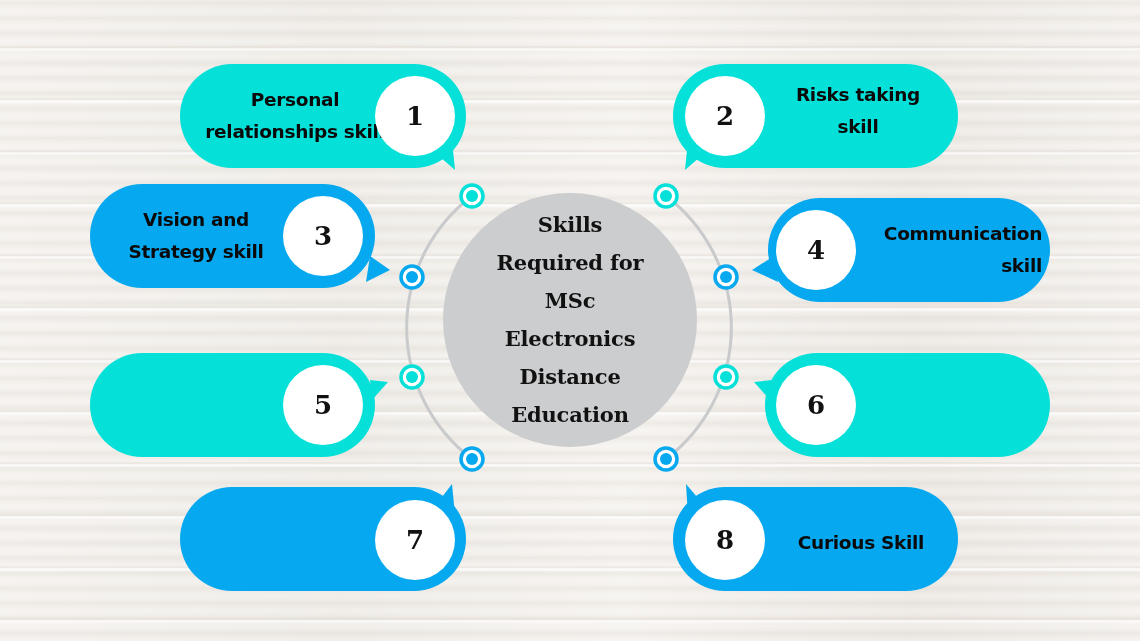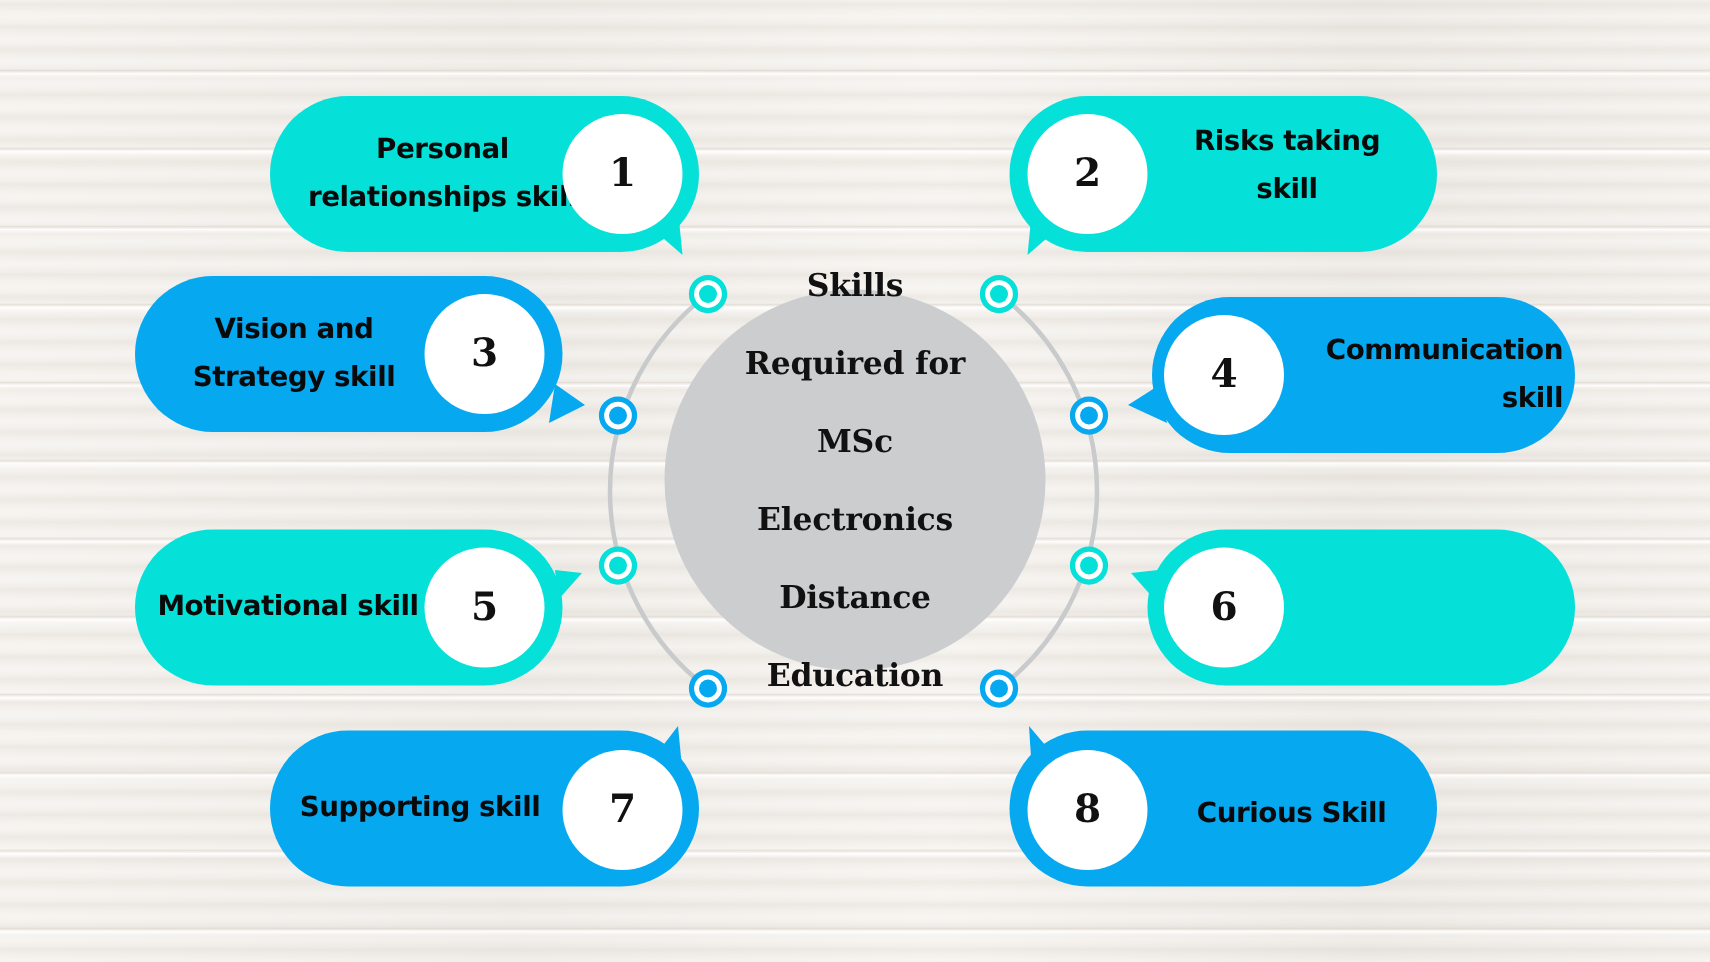--- a/index.html
+++ b/index.html
@@ -31,21 +31,21 @@
     text-align:center; font-family:"DejaVu Sans", sans-serif; font-weight:bold;
     font-size:18.5px; line-height:32px; color:#0a0a0a; letter-spacing:-0.3px;
   }
   .center-title {
     position:absolute; left:443px; top:193px; width:254px; height:254px;
     border-radius:50%; background:#cccdcf;
     display:flex; align-items:center; justify-content:center; text-align:center;
   }
   .center-title span {
     font-family:"DejaVu Serif", serif; font-weight:bold; font-size:21px;
-    line-height:52px; color:#111; white-space:pre-line; letter-spacing:-0.2px;
+    line-height:38px; color:#111; white-space:pre-line; letter-spacing:-0.2px;
   }
 </style>
 </head>
 <body>
 
 <div class="wood"></div>
 
 <svg class="layer" width="1140" height="641" viewBox="0 0 1140 641">
 
   <path d="M472,196 A165,165 0 0 0 472,459" fill="none" stroke="#c9cacc" stroke-width="3"></path>
@@ -118,29 +118,27 @@
   <div class="label" style="left:12px; top:0; width:188px; height:104px;">Vision and Strategy skill</div>
   <div class="num" style="left:193px; top:12px;">3</div>
 </div>
 
 <div class="bubble blue" style="left:768px; top:198px; width:282px;">
   <div class="num" style="left:8px; top:12px;">4</div>
   <div class="label" style="left:88px; top:0; width:186px; height:104px;text-align:right;">Communication skill</div>
 </div>
 
 <div class="bubble cyan" style="left:90px; top:353px; width:285px;">
-  <div class="label" style="left:12px; top:0; width:180px; height:104px;">Motivational skill</div>
   <div class="num" style="left:193px; top:12px;">5</div>
 </div>
 
 <div class="bubble cyan" style="left:765px; top:353px; width:285px;">
   <div class="num" style="left:11px; top:12px;">6</div>
 </div>
 
 <div class="bubble blue" style="left:180px; top:487px; width:286px;">
-  <div class="label" style="left:6px; top:0; width:188px; height:104px; white-space:nowrap;">Supporting skill</div>
   <div class="num" style="left:195px; top:13px;">7</div>
 </div>
 
 <div class="bubble blue" style="left:673px; top:487px; width:285px;">
   <div class="num" style="left:12px; top:13px;">8</div>
   <div class="label" style="left:100px; top:0; width:176px; height:112px; white-space:nowrap;">Curious Skill</div>
 </div>
 
 </body></html>

